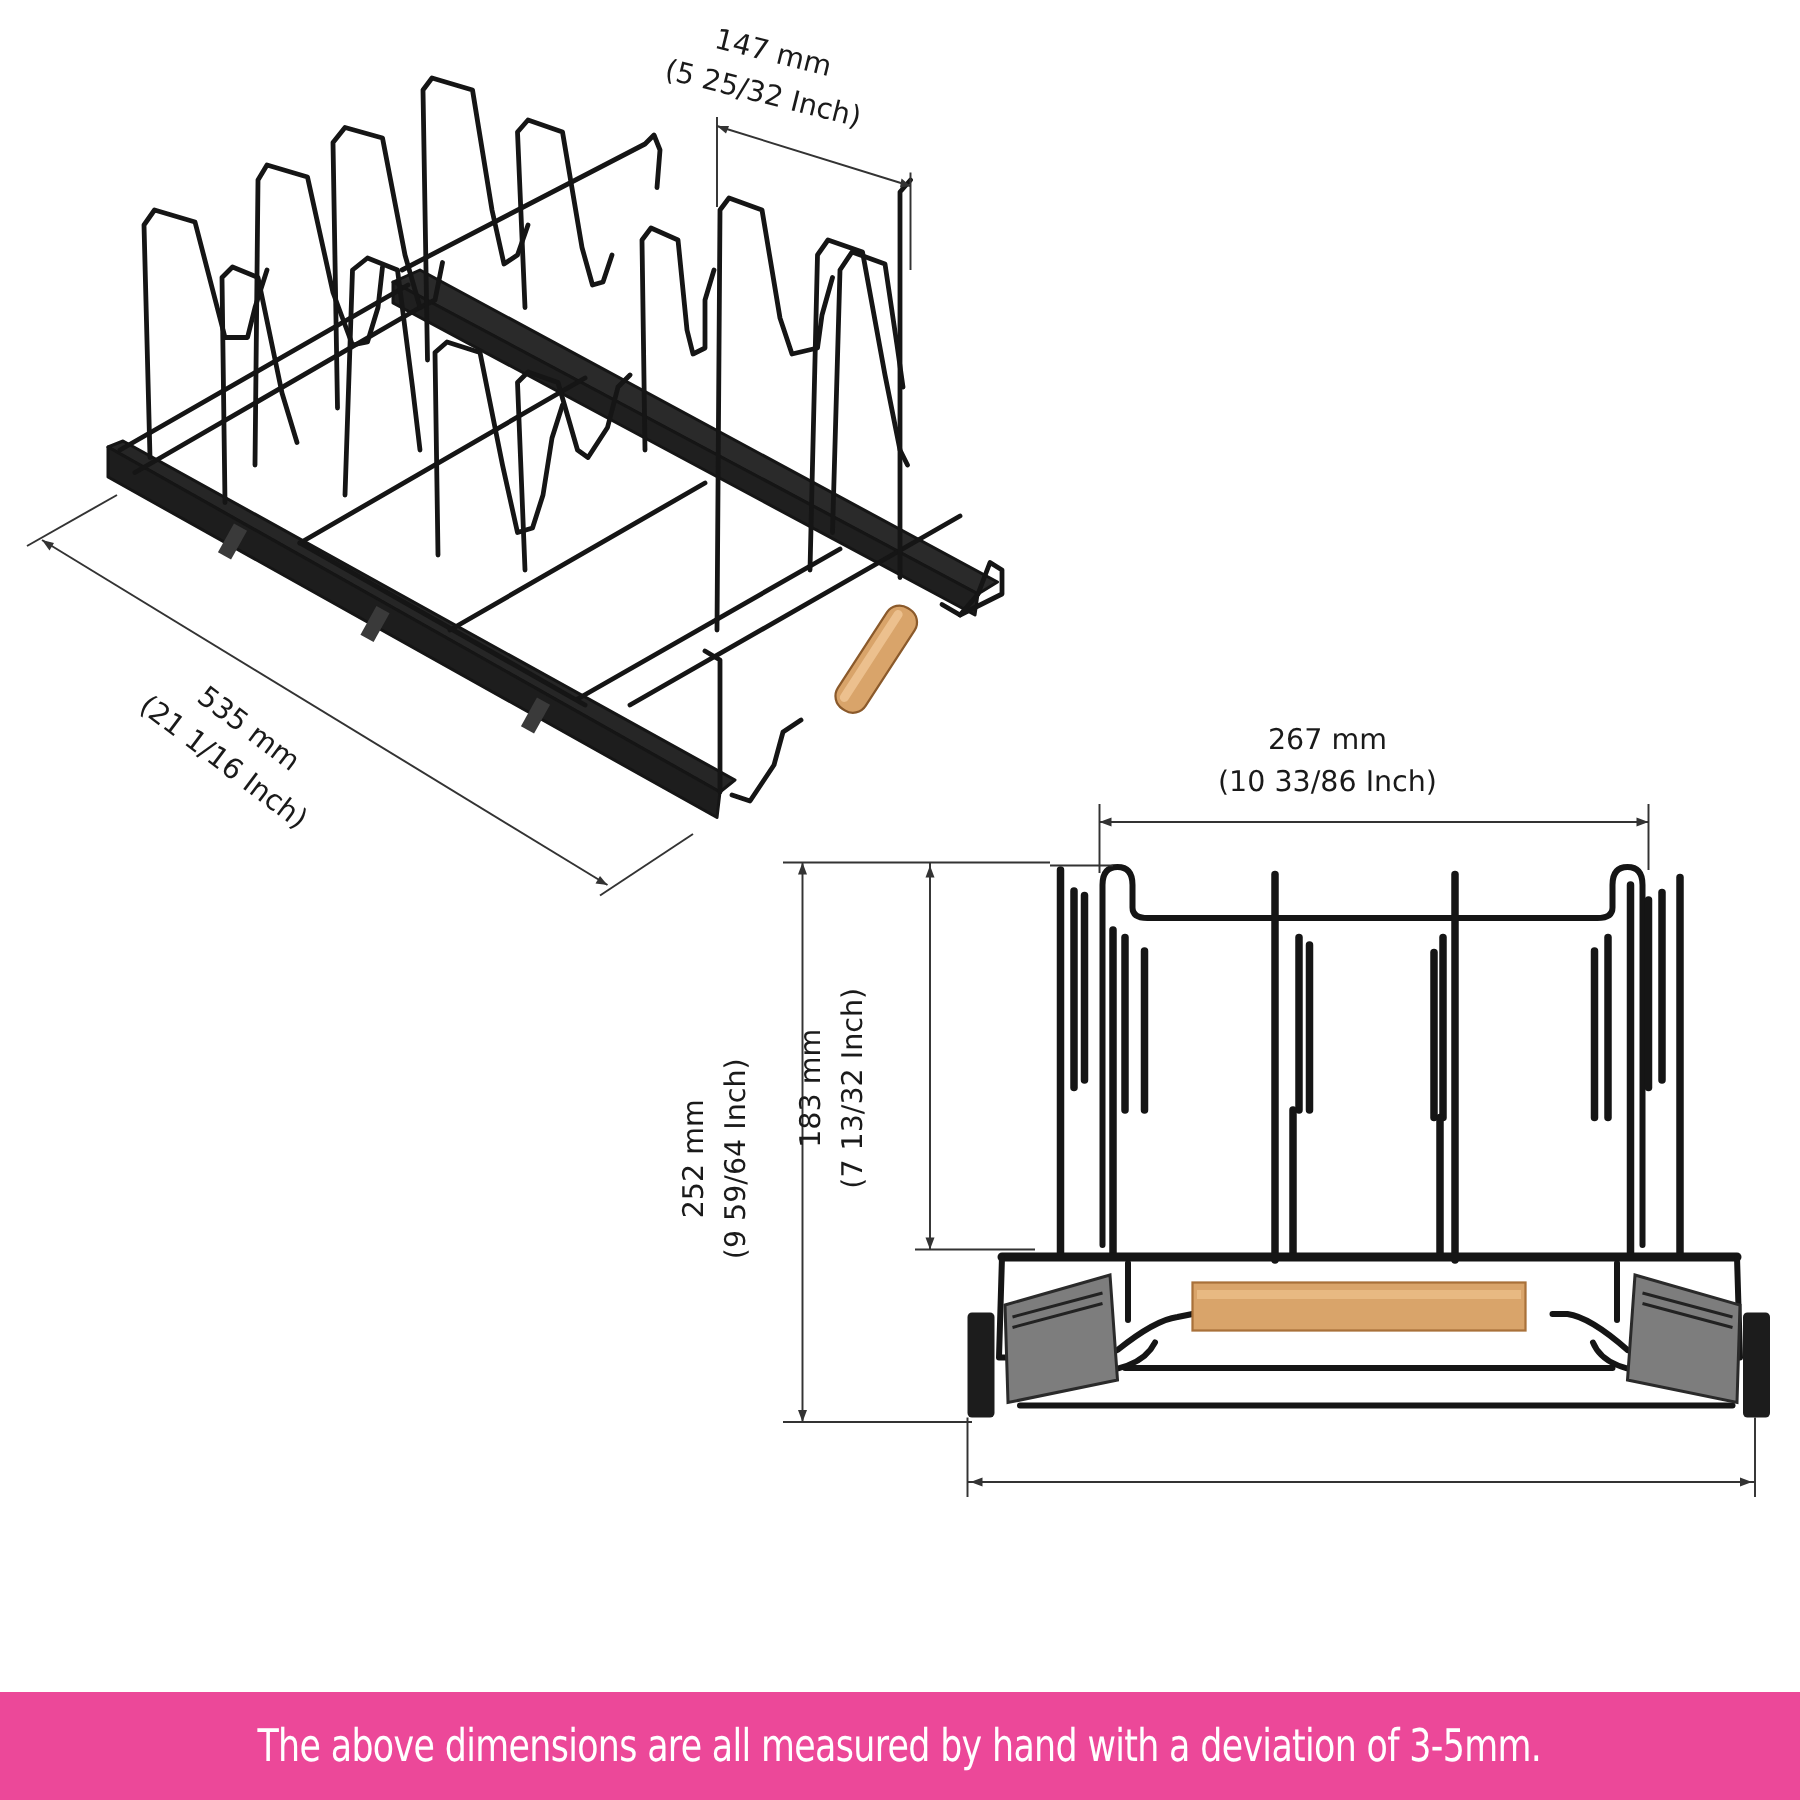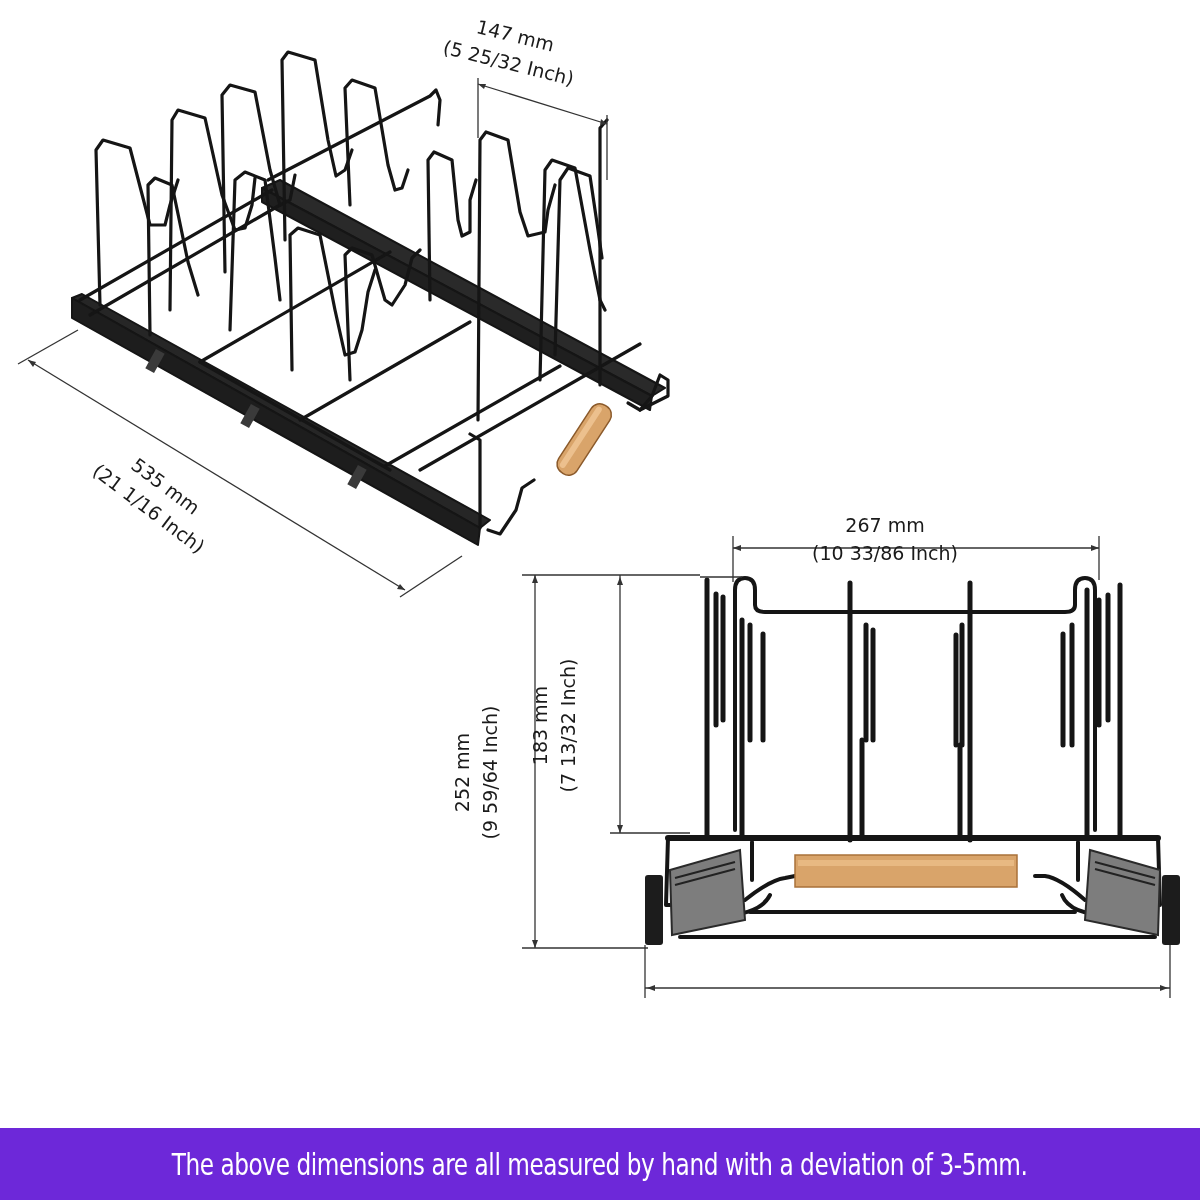--- a/index.html
+++ b/index.html
@@ -5,27 +5,27 @@
   html, body { margin: 0; padding: 0; background: #ffffff; }
   body { width: 1200px; height: 1200px; position: relative; overflow: hidden;
          font-family: "DejaVu Sans", sans-serif; color: #1a1a1a; }
   .canvas { position: absolute; left: 0; top: 0; width: 1200px; height: 1095px; }
   svg.drawing { position: absolute; left: 0; top: 0; }
   .dim-label { position: absolute; font-family: "DejaVu Sans", sans-serif; font-size: 19px;
                line-height: 1.45; text-align: center; color: #1a1a1a; white-space: nowrap; }
   .dim-label span { display: block; }
   .rot-147 { left: 445px; top: 22px; transform: rotate(14deg); transform-origin: center; }
   .rot-535 { left: 90px; top: 470px; transform: rotate(37deg); transform-origin: center; }
-  .lbl-267 { left: 812px; top: 480px; margin-top: 32px; }
+  .lbl-267 { left: 812px; top: 480px; }
   .vert { transform: rotate(-90deg); transform-origin: center; }
   .lbl-252 { left: 410px; top: 745px; }
   .lbl-183 { left: 488px; top: 698px; }
   .lbl-310 { left: 822px; top: 998px; }
   .footer-bar { position: absolute; left: 0; top: 1128px; width: 1200px; height: 72px;
-                background: #6d28d9; display: flex; align-items: center; justify-content: center; }
+                background: #ec4899; display: flex; align-items: center; justify-content: center; }
   .footer-text { color: #ffffff; font-family: "DejaVu Sans Condensed", "DejaVu Sans", sans-serif;
                  font-size: 30px; letter-spacing: -0.5px; transform: scaleX(0.86); white-space: nowrap; }
 </style>
 </head>
 <body>
 
 <div class="canvas">
 
   <svg class="drawing" width="1200" height="1095" viewBox="0 0 1200 1095" xmlns="http://www.w3.org/2000/svg">
 

